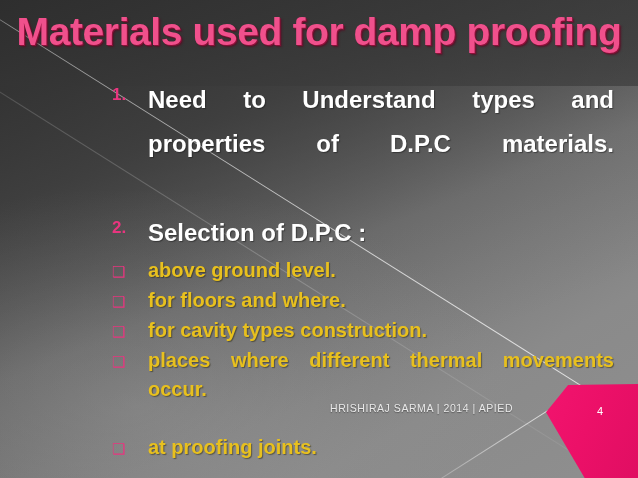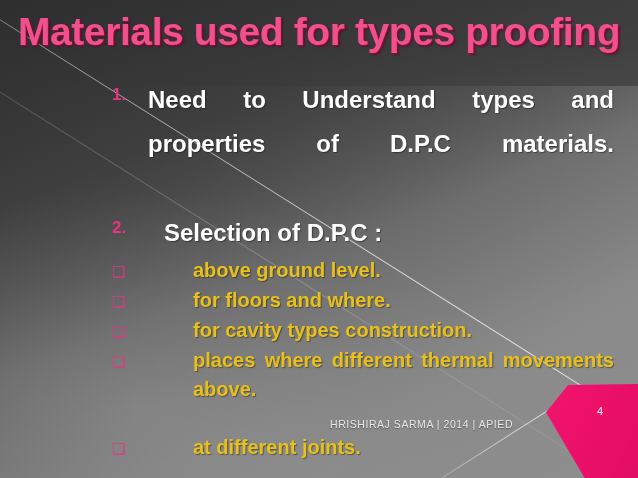--- a/index.html
+++ b/index.html
@@ -139,21 +139,20 @@
     text-align: justify;
     text-shadow: 1px 1px 1px rgba(30,30,30,0.55);
   }
   .num-text::after {
     content: "";
     display: inline-block;
     width: 100%;
   }
   .num-text.nojustify {
     text-align: left;
-    margin-left: 16px;
   }
   .num-text.nojustify::after { display: none; }
 
   .item-sub {
     display: flex;
     align-items: flex-start;
     margin-bottom: 0px;
   }
   .sub-marker {
     flex: 0 0 36px;
@@ -163,41 +162,39 @@
     padding-top: 1px;
   }
   .sub-text {
     flex: 1 1 auto;
     color: #E8C01E;
     font-size: 20px;
     font-weight: bold;
     line-height: 29px;
     text-align: justify;
     text-shadow: 1px 1px 1px rgba(40,35,10,0.5);
-    margin-left: 45px;
   }
   .sub-text::after {
     content: "";
     display: inline-block;
     width: 100%;
   }
   .sub-text.nojustify { text-align: left; }
   .sub-text.nojustify::after { display: none; }
 
   
   .footer-credit {
     position: absolute;
     left: 330px;
     top: 402px;
     font-size: 10.5px;
     letter-spacing: 0.55px;
     color: #E9E9E9;
     white-space: nowrap;
     text-shadow: 0 1px 1px rgba(40,40,40,0.5);
-    margin-top: 16px;
   }
 
   
   .corner-wedge {
     position: absolute;
     right: 0;
     top: 384px;
     width: 92px;
     height: 94px;
     background: linear-gradient(115deg, #F2146E 0%, #EC1068 45%, #E00E62 100%);
@@ -218,21 +215,21 @@
 
 <div class="slide">
 
   <div class="bg-top-band"></div>
   <div class="bg-wedge-dark"></div>
   <div class="bg-glow"></div>
   <div class="diag-main"></div>
   <div class="diag-main-2"></div>
   <div class="diag-reflect"></div>
 
-  <div class="title">Materials used for types proofing</div>
+  <div class="title">Materials used for damp proofing</div>
 
   <div class="body">
 
     <div class="item-num">
       <span class="num-marker">1.</span>
       <span class="num-text">Need to Understand types and properties of D.P.C materials.</span>
     </div>
 
     <div class="item-num">
       <span class="num-marker">2.</span>
@@ -249,26 +246,26 @@
       <span class="sub-text nojustify">for floors and where.</span>
     </div>
 
     <div class="item-sub">
       <span class="sub-marker">❑</span>
       <span class="sub-text nojustify">for cavity types construction.</span>
     </div>
 
     <div class="item-sub">
       <span class="sub-marker">❑</span>
-      <span class="sub-text">places where different thermal movements above.</span>
-    </div>
-
-    <div class="item-sub">
-      <span class="sub-marker">❑</span>
-      <span class="sub-text nojustify">at different joints.</span>
+      <span class="sub-text">places where different thermal movements occur.</span>
+    </div>
+
+    <div class="item-sub">
+      <span class="sub-marker">❑</span>
+      <span class="sub-text nojustify">at proofing joints.</span>
     </div>
 
   </div>
 
   <div class="footer-credit">HRISHIRAJ SARMA  |  2014  |  APIED</div>
 
   <div class="corner-wedge"></div>
 
   <div class="page-number">4</div>
 

